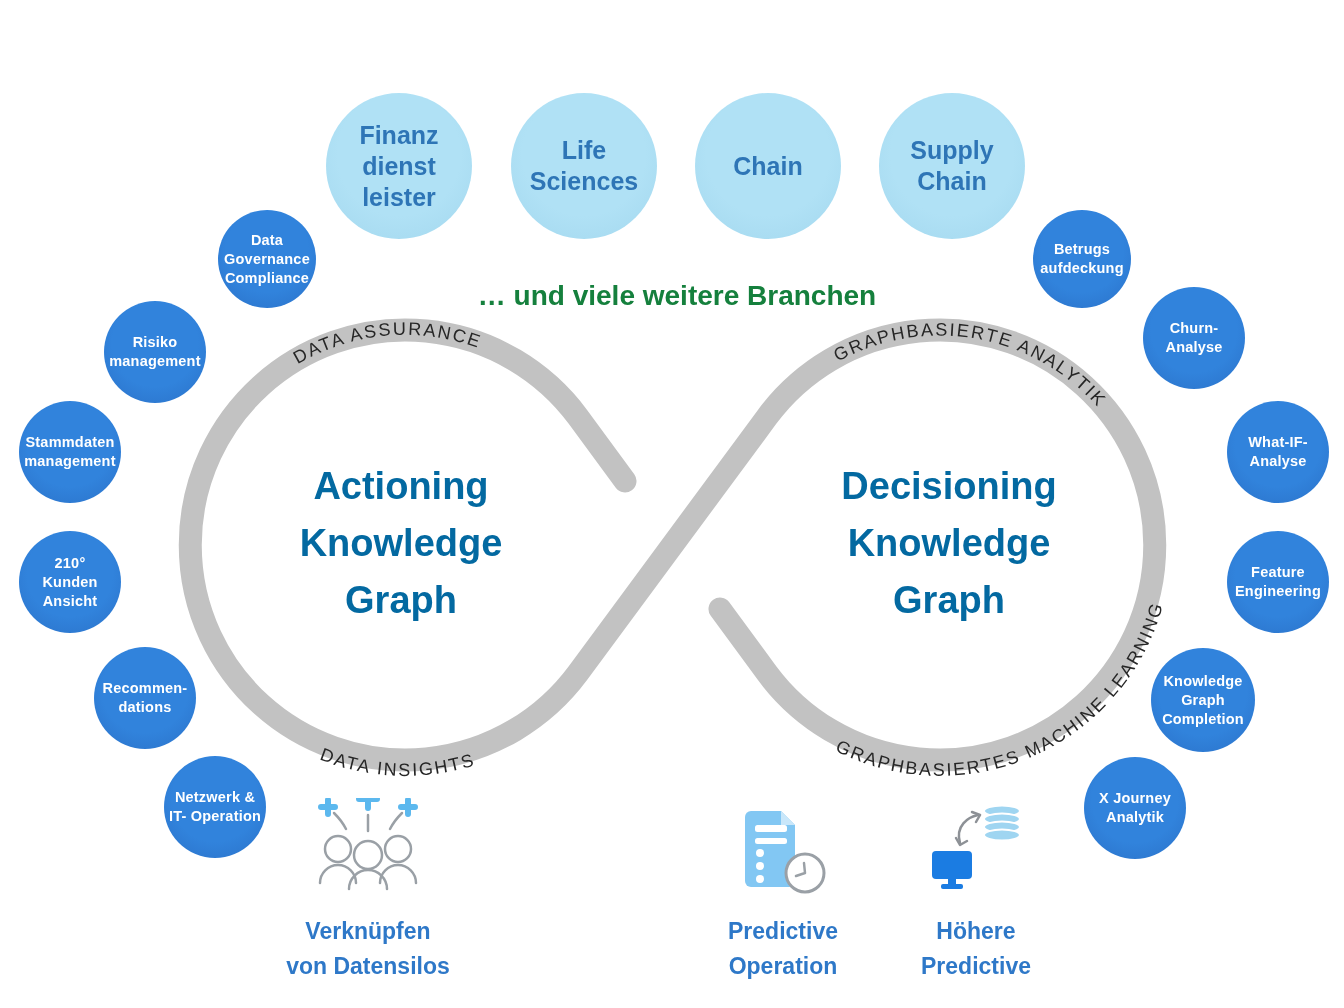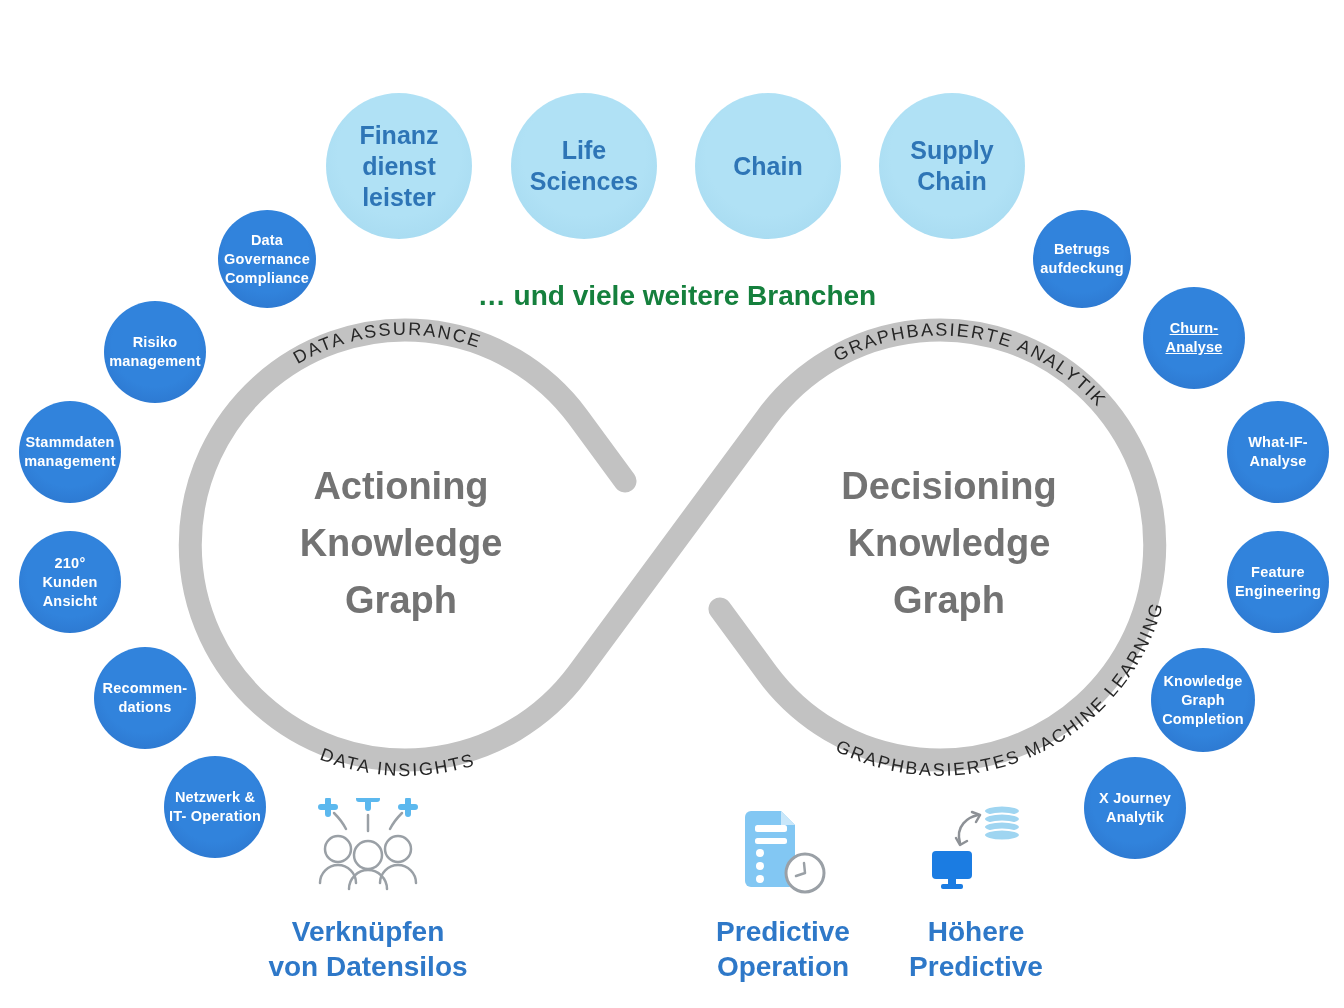--- a/index.html
+++ b/index.html
@@ -19,40 +19,40 @@
     background:radial-gradient(circle at 50% 42%, #b0e1f5 55%, #a2d7ee 100%);
     color:#2e75b6;font-size:25px;line-height:31px;
   }
   .usecase{
     background:radial-gradient(circle at 50% 42%, #3183dc 55%, #2a70c7 100%);
     color:#ffffff;font-size:14.5px;line-height:19px;letter-spacing:.2px;
   }
 
   .loop-title{
     position:absolute;width:320px;text-align:center;white-space:pre-line;
-    color:#737373;font-size:38px;line-height:57px;font-weight:bold;
+    color:#0369a1;font-size:38px;line-height:57px;font-weight:bold;
   }
   .branchen{
     position:absolute;width:600px;text-align:center;
     color:#15803d;font-size:28px;font-weight:bold;
   }
 
   .band{fill:none;stroke:#c2c2c2;stroke-width:23;stroke-linecap:round;stroke-linejoin:round;}
   .band-text{
     font-family:"Liberation Sans","DejaVu Sans",sans-serif;
     font-size:18px;letter-spacing:2px;fill:#262626;text-anchor:middle;
   }
 
   .benefit{
     position:absolute;width:240px;top:798px;
     display:flex;flex-direction:column;align-items:center;
   }
   .benefit-label{
     margin-top:6px;text-align:center;white-space:pre-line;
-    color:#2e78c8;font-size:28px;line-height:35px;font-weight:bold;
+    color:#2e78c8;font-size:23px;line-height:35px;font-weight:bold;
   }
   .icon-gray{stroke:#9aa0a6;fill:none;stroke-width:2.5;stroke-linecap:round;}
   .icon-lightblue{stroke:#a9dbf4;fill:none;}
   .node{fill:#1a5fb0;}
 </style>
 </head>
 <body>
 
 <div class="canvas">
 
@@ -93,21 +93,21 @@
   <div class="circle usecase" style="left:19px;top:531px;width:102px;height:102px;">210°
 Kunden
 Ansicht</div>
   <div class="circle usecase" style="left:164px;top:756px;width:102px;height:102px;">Netzwerk &amp;
 IT- Operation</div>
   <div class="circle usecase" style="left:94px;top:647px;width:102px;height:102px;">Recommen-
 dations</div>
 
   <div class="circle usecase" style="left:1033px;top:210px;width:98px;height:98px;">Betrugs
 aufdeckung</div>
-  <div class="circle usecase" style="left:1143px;top:287px;width:102px;height:102px;text-decoration:underline;">Churn-
+  <div class="circle usecase" style="left:1143px;top:287px;width:102px;height:102px;">Churn-
 Analyse</div>
   <div class="circle usecase" style="left:1227px;top:401px;width:102px;height:102px;">What-IF-
 Analyse</div>
   <div class="circle usecase" style="left:1227px;top:531px;width:102px;height:102px;">Feature
 Engineering</div>
   <div class="circle usecase" style="left:1151px;top:648px;width:104px;height:104px;">Knowledge
 Graph
 Completion</div>
   <div class="circle usecase" style="left:1084px;top:757px;width:102px;height:102px;">X Journey
 Analytik</div>

